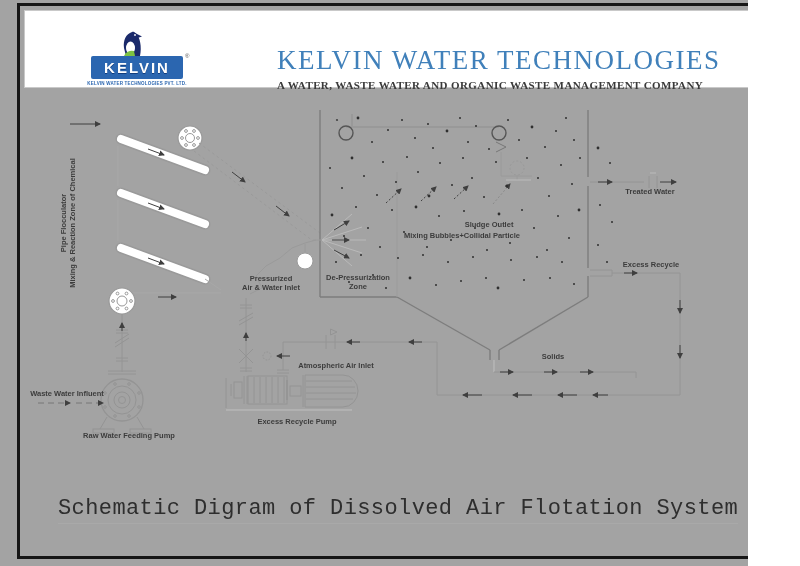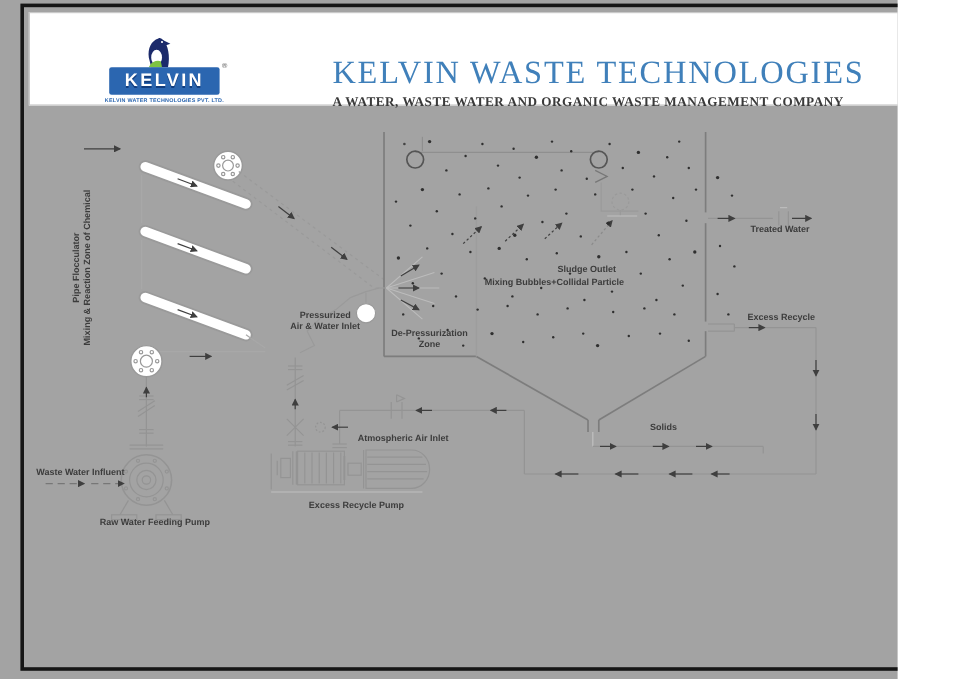--- a/index.html
+++ b/index.html
@@ -48,21 +48,21 @@
         <path d="M23,2.5 L31,6.5 L25,8.5 Z" fill="#1b2a6b"></path>
         <ellipse cx="19.5" cy="18" rx="4.5" ry="6.5" fill="#ffffff"></ellipse>
         <path d="M13,26 a8,7 0 0 1 10,-5 l1,5 Z" fill="#7dc243"></path>
         <circle cx="24" cy="5" r="0.9" fill="#ffffff"></circle>
       </svg>
       <div class="logo-brandbox">KELVIN</div>
       <div class="logo-reg">®</div>
       <div class="logo-tagline">KELVIN WATER TECHNOLOGIES PVT. LTD.</div>
     </div>
     <div class="title-block">
-      <div class="main-title">KELVIN WASTE TECHNOLOGIES</div>
+      <div class="main-title">KELVIN WATER TECHNOLOGIES</div>
       <div class="sub-title">A WATER, WASTE WATER AND ORGANIC WASTE MANAGEMENT COMPANY</div>
     </div>
   </div>
 
   <svg width="800" height="410" viewBox="0 90 800 410">
     <defs>
       <marker id="ar" viewBox="0 0 6 6" markerWidth="6" markerHeight="6" refX="5" refY="3" orient="auto">
         <path d="M0,0 L6,3 L0,6 Z" fill="#3f3f3f"></path>
       </marker>
     </defs>
@@ -379,27 +379,28 @@
         <circle cx="610" cy="163" r="1"></circle>
         <circle cx="600" cy="205" r="1"></circle>
         <circle cx="612" cy="222" r="1"></circle>
         <circle cx="598" cy="245" r="1"></circle>
         <circle cx="607" cy="262" r="1"></circle>
       </g>
   </svg>
 
   <div class="dlabel vert" style="left:68px;top:223px;">Pipe Flocculator
 Mixing &amp; Reaction Zone of Chemical</div>
-  <div class="dlabel" style="left:271px;top:267px;">Pressurized
+  <div class="dlabel" style="left:271px;top:283px;">Pressurized
 Air &amp; Water Inlet</div>
   <div class="dlabel" style="left:358px;top:282px;">De-Pressurization
 Zone</div>
   <div class="dlabel" style="left:489px;top:224px;">Sludge Outlet</div>
   <div class="dlabel" style="left:462px;top:235px;">Mixing Bubbles+Collidal Particle</div>
   <div class="dlabel" style="left:650px;top:191px;">Treated Water</div>
   <div class="dlabel" style="left:651px;top:264px;">Excess Recycle</div>
   <div class="dlabel" style="left:553px;top:356px;">Solids</div>
   <div class="dlabel" style="left:336px;top:365px;">Atmospheric Air Inlet</div>
   <div class="dlabel" style="left:67px;top:393px;">Waste Water Influent</div>
   <div class="dlabel" style="left:129px;top:435px;">Raw Water Feeding Pump</div>
   <div class="dlabel" style="left:297px;top:421px;">Excess Recycle Pump</div>
 
+  <div class="caption">Schematic Digram of Dissolved Air Flotation System</div>
 </div>
 
 </body></html>

